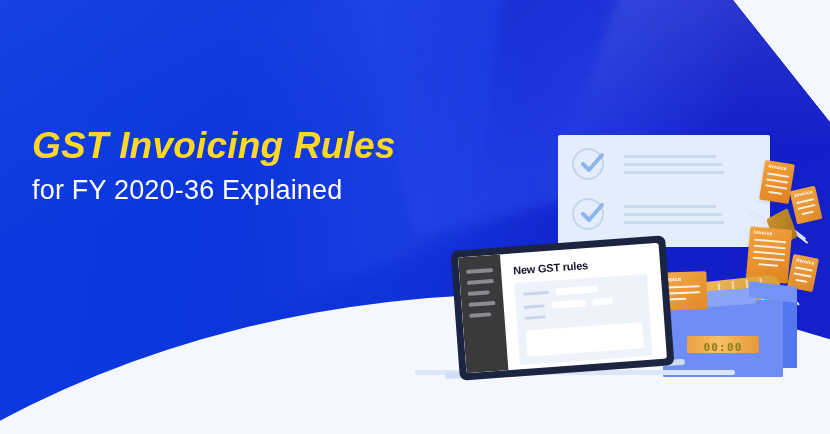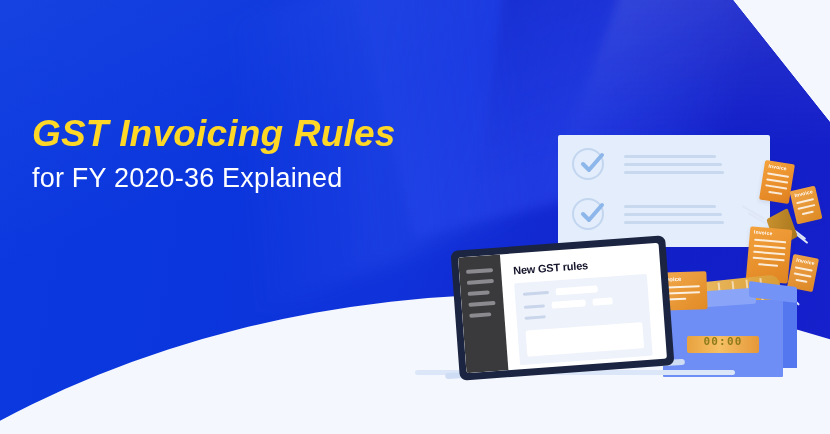--- a/index.html
+++ b/index.html
@@ -42,21 +42,21 @@
     background:linear-gradient(to bottom left, #f4f7fd 50%, rgba(244,247,253,0) 50.4%);
   }
   
   .curve{
     position:absolute;left:-360px;top:300px;width:1560px;height:520px;
     background:#f4f7fd;border-radius:50% 50% 0 0 / 100% 100% 0 0;
     transform:rotate(-6.5deg);
   }
 
   
-  .copy{position:absolute;left:32px;top:115px;width:470px;}
+  .copy{position:absolute;left:32px;top:127px;width:470px;}
   .title{
     margin:0;font-size:37px;line-height:1.05;font-weight:bold;font-style:italic;
     color:#ffd726;letter-spacing:.2px;
   }
   .subtitle{
     margin:10px 0 0 0;font-size:27px;line-height:1.1;font-weight:normal;
     color:#ffffff;letter-spacing:.2px;
   }
 
   
@@ -124,21 +124,21 @@
 
   
   .boxwrap{position:absolute;left:663px;top:282px;width:132px;height:95px;}
   .box-front{position:absolute;left:0;top:18px;width:120px;height:77px;background:#6f8ef5;border-radius:1px;}
   .box-side{position:absolute;left:118px;top:8px;width:16px;height:78px;background:#5477ef;}
   .box-lid-l{position:absolute;left:-3px;top:9px;width:96px;height:16px;background:#8aa5f8;transform:skewY(-4deg);border-radius:2px;}
   .box-lid-r{position:absolute;left:86px;top:2px;width:48px;height:16px;background:#7493f6;transform:skewY(7deg);border-radius:2px;}
   .clock{
     position:absolute;left:24px;top:36px;width:72px;height:17px;border-radius:2px;
     background:linear-gradient(90deg,#e9a23f,#f6c064 45%,#e5983a);
-    display:flex;align-items:flex-start;justify-content:center;
+    display:flex;align-items:flex-end;justify-content:center;
   }
   .clock-digits{
     font-family:"DejaVu Sans Mono", monospace;font-size:11px;font-weight:bold;
     color:#8e7b1c;letter-spacing:1.2px;line-height:1;
   }
   
   .invoice-card{
     position:absolute;left:-8px;top:-10px;width:52px;height:38px;transform:rotate(-2deg);
     background:linear-gradient(140deg,#f3ab52,#e18a23);border-radius:2px;
   }

